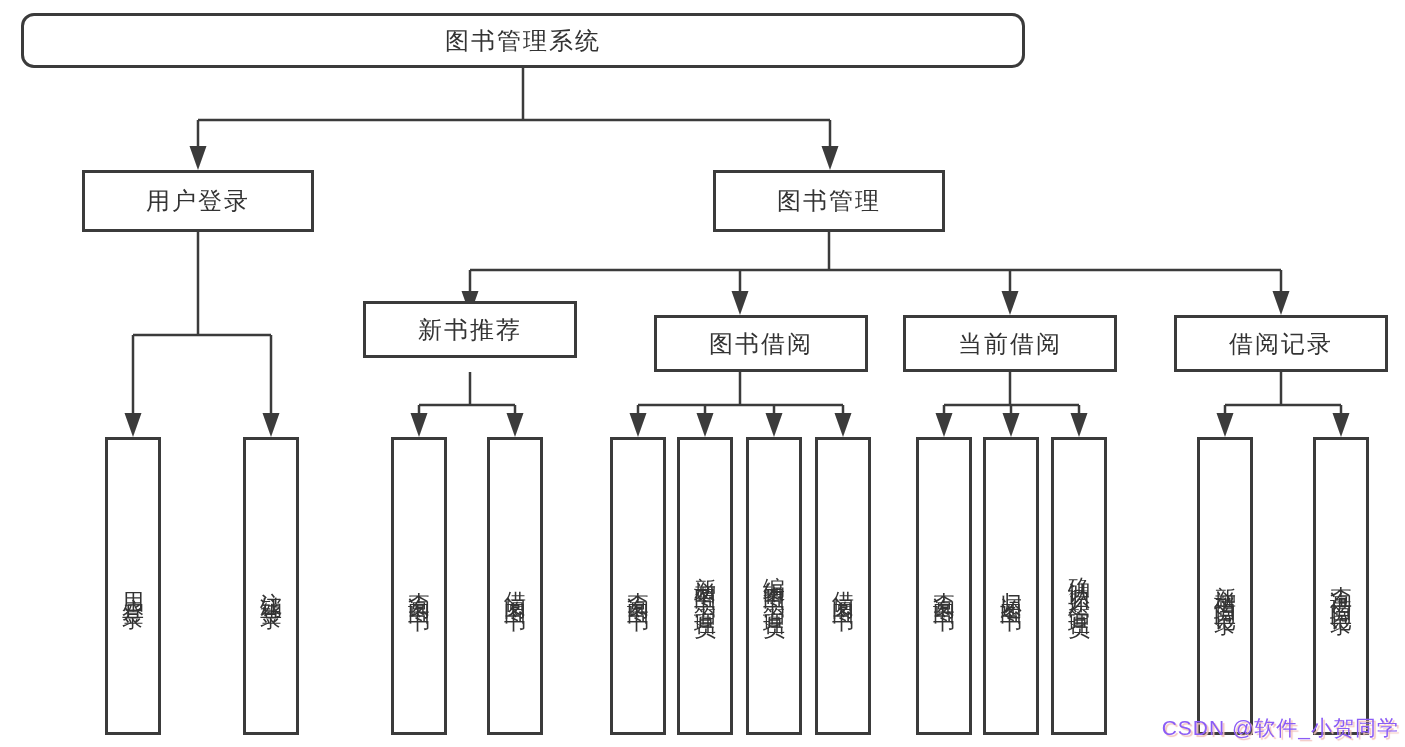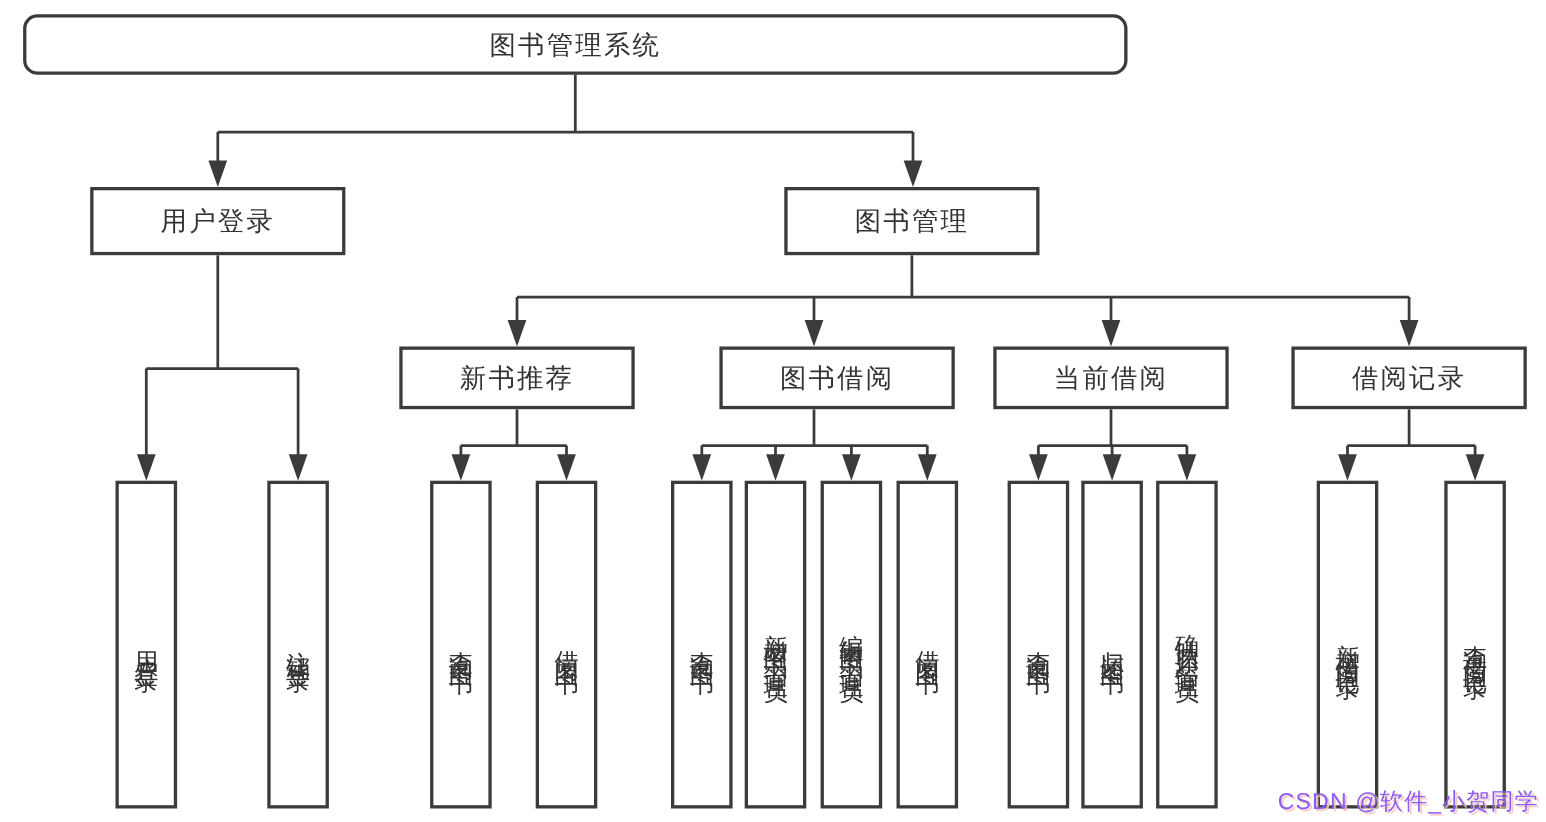--- a/index.html
+++ b/index.html
@@ -27,21 +27,21 @@
     text-orientation:mixed;
     font-size:22px;
     letter-spacing:6px;
     line-height:1;
     white-space:nowrap;
   }
   
   .n-root        {left:21px;  top:13px;  width:1004px; height:55px;border-radius:13px;}
   .n-user-login  {left:82px;  top:170px; width:232px;  height:62px;}
   .n-book-mgmt   {left:713px; top:170px; width:232px;  height:62px;}
-  .n-new-book    {left:363px; top:315px; width:214px;  height:57px;}
+  .n-new-book    {left:363px; top:301px; width:214px;  height:57px;}
   .n-book-borrow {left:654px; top:315px; width:214px;  height:57px;}
   .n-cur-borrow  {left:903px; top:315px; width:214px;  height:57px;}
   .n-rec-borrow  {left:1174px;top:315px; width:214px;  height:57px;}
   
   .l1a{left:105px;} .l1b{left:243px;}
   .l2a{left:391px;} .l2b{left:487px;}
   .l3a{left:610px;} .l3b{left:677px;} .l3c{left:746px;} .l3d{left:815px;}
   .l4a{left:916px;} .l4b{left:983px;} .l4c{left:1051px;}
   .l5a{left:1197px;} .l5b{left:1313px;}
   .watermark{

